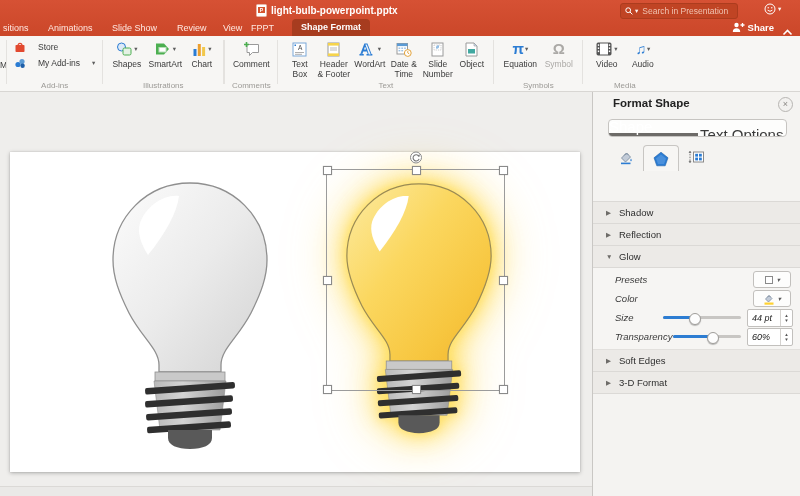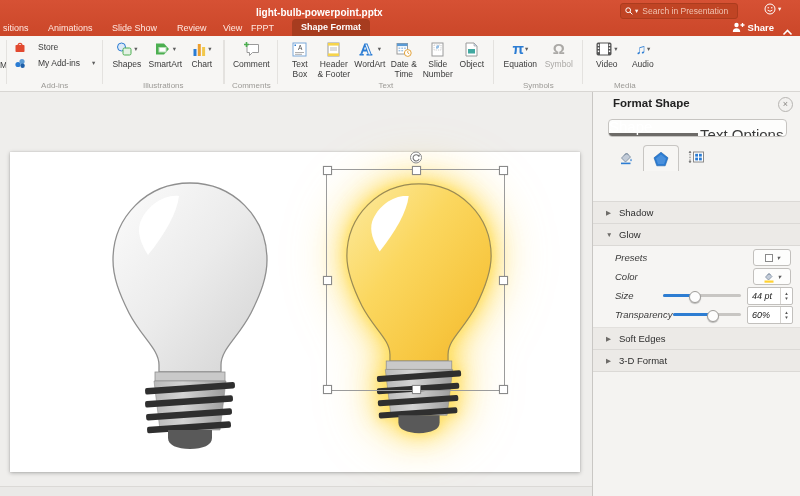--- a/index.html
+++ b/index.html
@@ -3,21 +3,21 @@
 <meta charset="utf-8">
 <style>
   html,body{margin:0;padding:0;}
   body{width:800px;height:496px;position:relative;overflow:hidden;
        font-family:"Liberation Sans",sans-serif;background:#EFEEEC;
        -webkit-font-smoothing:antialiased;}
   
   .topbar{position:absolute;left:0;top:0;width:800px;height:36px;
           background:linear-gradient(#D65134,#CB4729);}
   .doc-title{position:absolute;left:256px;top:3px;height:15px;display:flex;align-items:center;gap:4px;
-             color:#FFFFFF;font-size:10px;font-weight:bold;flex-direction:column;}
+             color:#FFFFFF;font-size:10px;font-weight:bold;}
   .searchbox{position:absolute;left:620px;top:3px;width:108px;height:14px;background:#C04424;
              border:1px solid #AC3C1E;border-radius:3px;display:flex;align-items:center;padding:0 4px;gap:2px;}
   .searchbox input{flex:1;border:none;background:transparent;outline:none;font-size:8.5px;color:#fff;
              font-family:"Liberation Sans",sans-serif;min-width:0;}
   .searchbox input::placeholder{color:#F0C3B2;}
   .smiley{position:absolute;left:764px;top:3px;display:flex;align-items:center;gap:2px;}
   .caret-w{color:rgba(255,255,255,.95);font-size:6.5px;line-height:6px;}
   
   .tab{position:absolute;top:20px;height:16px;line-height:16px;font-size:9px;color:#FFE9E2;white-space:nowrap;}
   .tab.active{background:#A73C1F;color:#fff;font-weight:bold;border-radius:4px 4px 0 0;
@@ -477,20 +477,24 @@
         </svg>
     </div>
   </div>
 
   <div class="sections">
     <div class="shead">
       <span class="tri">▶</span>
       <span>Shadow</span>
     </div>
     <div class="shead">
+      <span class="tri">▶</span>
+      <span>Reflection</span>
+    </div>
+    <div class="shead">
       <span class="tri">▼</span>
       <span>Glow</span>
     </div>
 
     <div class="gcontent">
       <div class="grow-row">
         <span class="glabel2">Presets</span>
         <div class="dropbtn">
           <svg width="10" height="10" viewBox="0 0 10 10">
               <rect x="1.5" y="1.5" width="7" height="7" fill="#fff" stroke="#8A8A8A"></rect>

